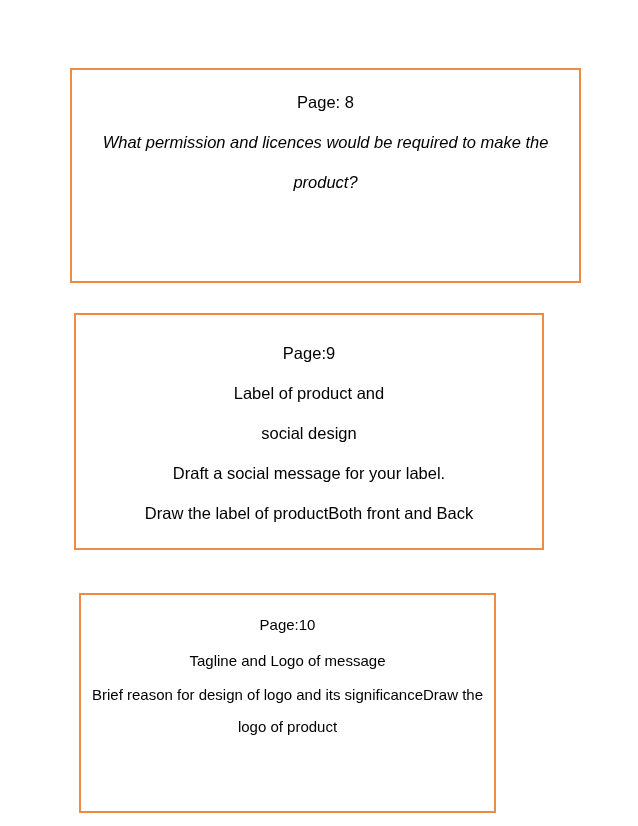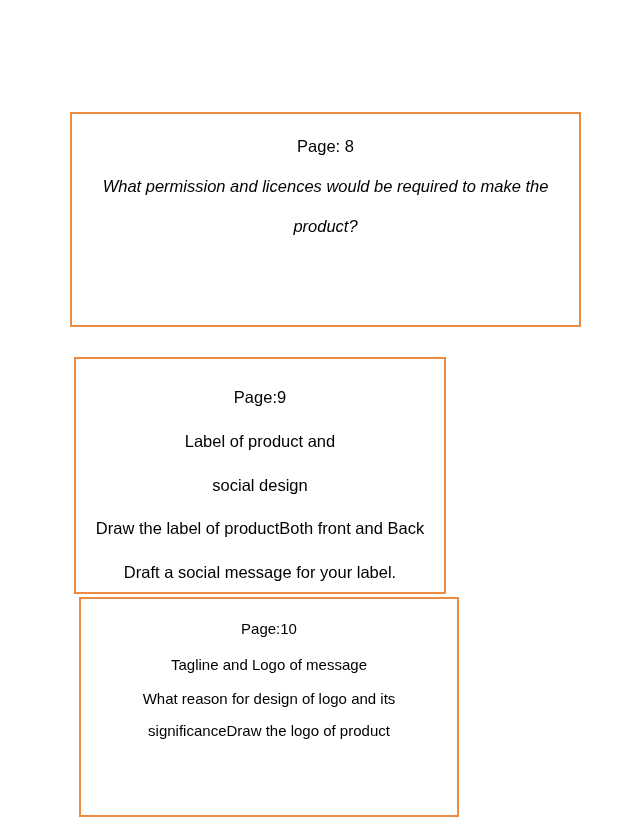--- a/index.html
+++ b/index.html
@@ -13,21 +13,20 @@
     position: relative;
     font-family: "Liberation Sans", "DejaVu Sans", sans-serif;
     color: #000000;
     overflow: hidden;
   }
 
   .page-canvas {
     position: absolute;
     inset: 0;
     background: #ffffff;
-    margin-top: 44px;
   }
 
   .card {
     position: absolute;
     box-sizing: border-box;
     background: #ffffff;
     border: 2px solid #ED8B43;
     display: flex;
     flex-direction: column;
     align-items: stretch;
@@ -56,35 +55,34 @@
   }
   #card-page-8 .card-line.para {
     padding: 0 10px;
     font-style: italic;
   }
 
   
   #card-page-9 {
     left: 74px;
     top: 313px;
-    width: 372px;
+    width: 470px;
     height: 237px;
     padding: 18px 10px 0 10px;
-    justify-content: space-between;
   }
   #card-page-9 .card-line {
     font-size: 16.5px;
     line-height: 40px;
   }
 
   
   #card-page-10 {
     left: 79px;
-    top: 553px;
-    width: 380px;
+    top: 593px;
+    width: 417px;
     height: 220px;
     padding: 12px 8px 0 8px;
   }
   #card-page-10 .card-line {
     font-size: 15px;
     line-height: 36px;
   }
   #card-page-10 .card-line.para {
     line-height: 32px;
     padding: 0 2px;
@@ -100,24 +98,24 @@
 
   <section class="card" id="card-page-8">
     <div class="card-line page-label">Page: 8</div>
     <div class="card-line para">What permission and licences would be required to make the product?</div>
   </section>
 
   <section class="card" id="card-page-9">
     <div class="card-line page-label">Page:9</div>
     <div class="card-line heading">Label of product and</div>
     <div class="card-line subheading">social design</div>
+    <div class="card-line para">Draft a social message for your label.</div>
     <div class="card-line para">Draw the label of productBoth front and Back</div>
-    <div class="card-line para">Draft a social message for your label.</div>
   </section>
 
   <section class="card" id="card-page-10">
     <div class="card-line page-label">Page:10</div>
     <div class="card-line heading">Tagline and Logo of message</div>
-    <div class="card-line para">What reason for design of logo and its significanceDraw the logo of product</div>
+    <div class="card-line para">Brief reason for design of logo and its significanceDraw the logo of product</div>
     <div class="spacer-sm"></div>
   </section>
 
 </div>
 
 </body></html>

